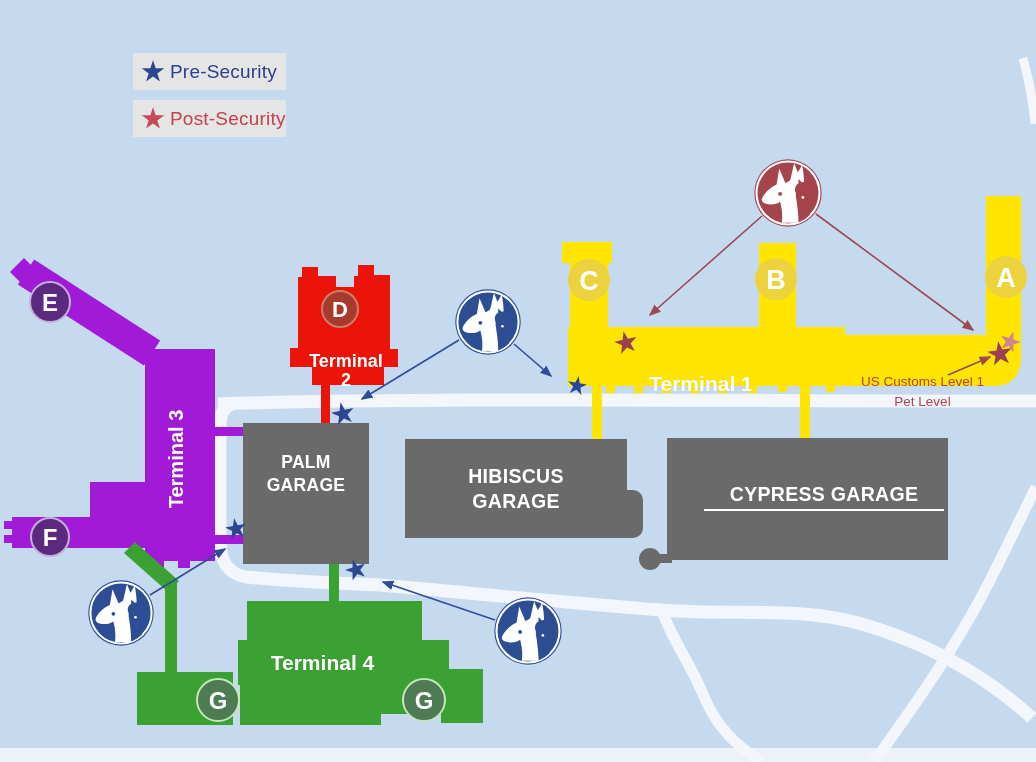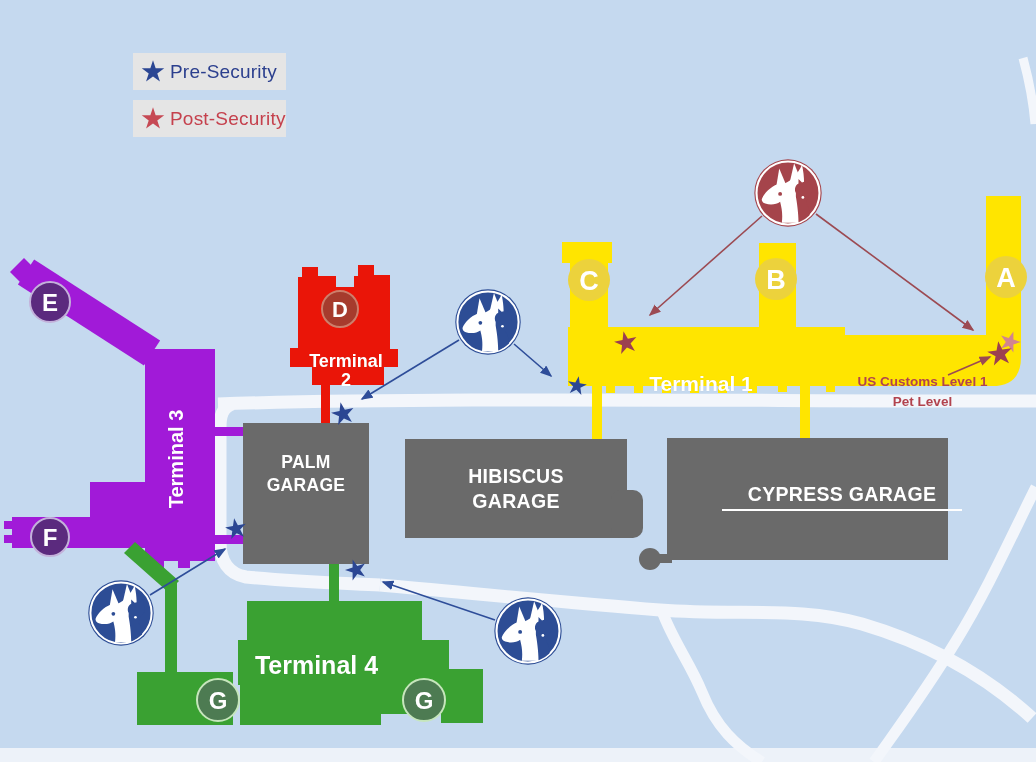--- a/index.html
+++ b/index.html
@@ -5,21 +5,21 @@
   html,body{margin:0;padding:0;}
   body{font-family:"Liberation Sans", sans-serif;}
   #stage{position:relative;width:1036px;height:762px;background:#c5d9ef;overflow:hidden;}
   #stage svg.maplayer{position:absolute;left:0;top:0;}
   .legend-box{position:absolute;left:133px;width:153px;height:37px;background:#e5e5e5;display:flex;align-items:center;gap:4px;padding-left:7px;box-sizing:border-box;}
   .legend-label{font-size:19px;font-weight:500;letter-spacing:.2px;}
   .pre-text{color:#2b3f8e;}
   .post-text{color:#c5414d;}
   .tlabel{position:absolute;color:#fff;font-weight:bold;text-align:center;text-shadow:0 0 1px rgba(0,0,0,.15);}
   .glabel{position:absolute;color:#fff;font-weight:bold;text-align:center;display:flex;flex-direction:column;align-items:center;justify-content:center;}
-  .customs{position:absolute;color:#b2434e;font-size:13.5px;line-height:20px;text-align:center;font-weight:700;}
+  .customs{position:absolute;color:#b2434e;font-size:13.5px;line-height:20px;text-align:center;font-weight:400;}
   .divider{height:2.5px;background:#fff;width:240px;margin:4px 0;}
 </style>
 </head>
 <body>
 
 <div id="stage">
 
 <svg class="maplayer" width="1036" height="762" viewBox="0 0 1036 762">
   <defs>
     <path id="starpath" d="M0,-10 L2.245,-3.09 L9.511,-3.09 L3.633,1.18 L5.878,8.09 L0,3.82 L-5.878,8.09 L-3.633,1.18 L-9.511,-3.09 L-2.245,-3.09 Z"></path>
@@ -175,31 +175,31 @@
       </svg>
     <span class="legend-label post-text">Post-Security</span>
   </div>
 
   <div class="tlabel" style="left:636px;top:340px;width:130px;font-size:21px;margin-top:32px;">Terminal 1</div>
   <div class="tlabel" style="left:296px;top:352px;width:100px;font-size:18px;line-height:19px;">
       <span style="display:block">Terminal</span>
       <span style="display:block">2</span>
     </div>
   <div class="tlabel" style="left:176px;top:459px;transform:translate(-50%,-50%) rotate(-90deg);font-size:20px;white-space:nowrap;">Terminal 3</div>
-  <div class="tlabel" style="left:244px;top:651px;width:145px;font-size:25px;">Terminal 4</div>
+  <div class="tlabel" style="left:250px;top:651px;width:145px;font-size:21px;">Terminal 4</div>
 
   <div class="glabel" style="left:243px;top:423px;width:126px;height:101px;font-size:17.5px;line-height:23px;letter-spacing:.3px;">
     <span>PALM</span>
     <span>GARAGE</span>
   </div>
   <div class="glabel" style="left:405px;top:439px;width:222px;height:99px;font-size:19.5px;line-height:25px;letter-spacing:.3px;">
     <span>HIBISCUS</span>
     <span>GARAGE</span>
   </div>
-  <div class="glabel" style="left:667px;top:438px;width:314px;height:122px;font-size:19.5px;line-height:22px;letter-spacing:.3px;margin-left:18px;">
+  <div class="glabel" style="left:667px;top:438px;width:314px;height:122px;font-size:19.5px;line-height:22px;letter-spacing:.3px;">
     <span>CYPRESS GARAGE</span>
     <div class="divider"></div>
   </div>
 
   <div class="customs" style="left:855px;top:372px;width:135px;">
     <span style="display:block">US Customs Level 1</span>
     <span style="display:block">Pet Level</span>
   </div>
 
 </div>

